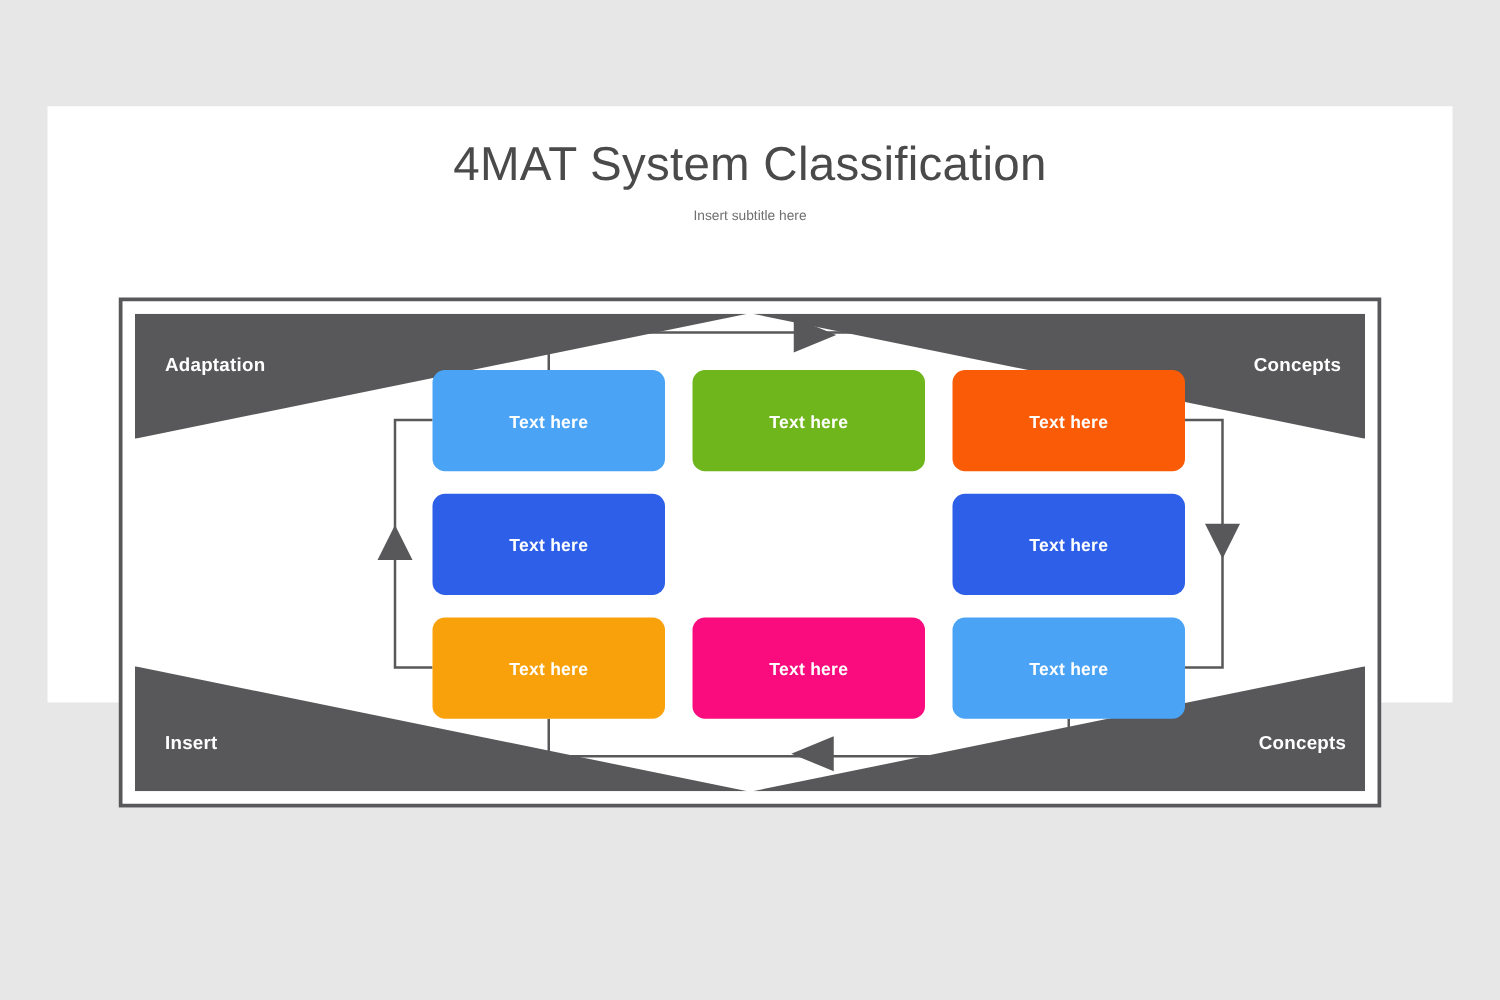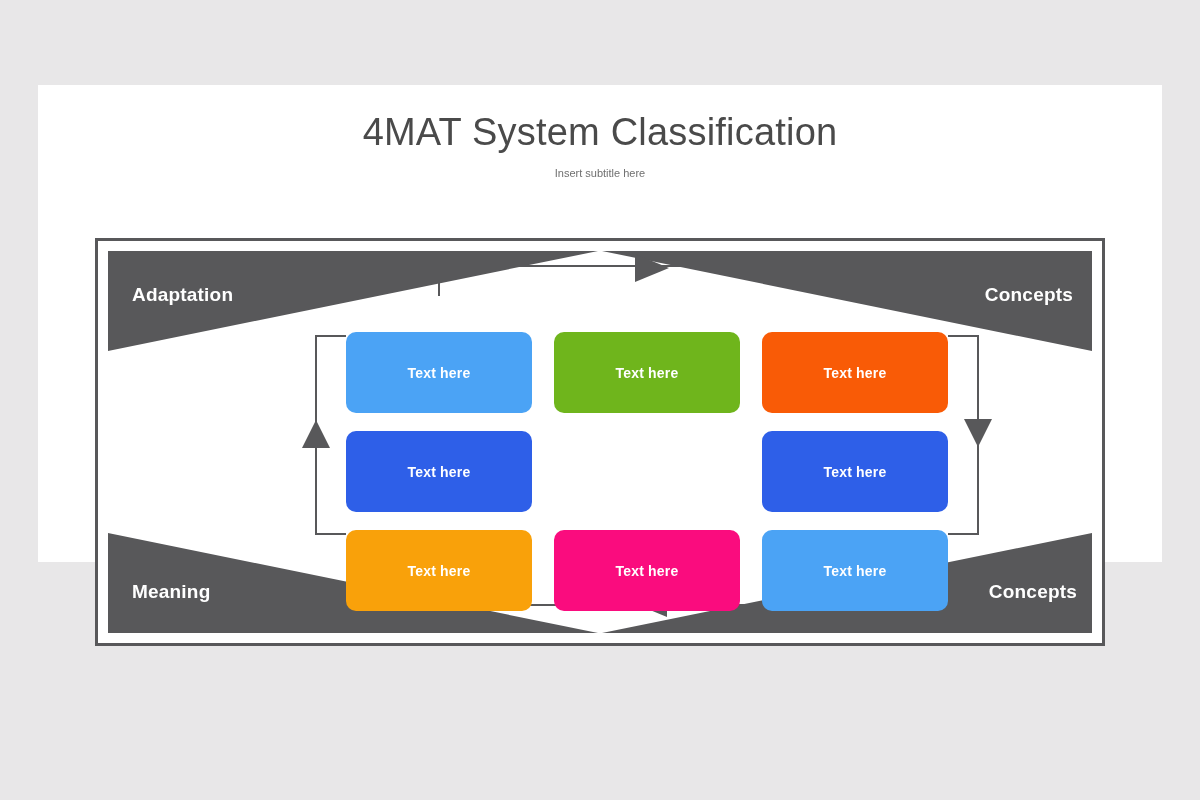--- a/index.html
+++ b/index.html
@@ -72,21 +72,21 @@
     position: absolute;
     display: block;
   }
   #tri-tl { left: 7px;  top: 7px; }
   #tri-tr { right: 7px; top: 7px; }
   #tri-bl { left: 7px;  bottom: 7px; }
   #tri-br { right: 7px; bottom: 7px; }
 
   .corner-label {
     position: absolute;
-    font-size: 19px;
+    font-size: 15px;
     font-weight: bold;
     color: #ffffff;
     white-space: nowrap;
     letter-spacing: 0.2px;
   }
   #label-adaptation { left: 31px;  top: 40px; }
   #label-meaning    { right: 26px; top: 40px; }
   #label-skills     { left: 31px;  bottom: 37px; }
   #label-concepts   { right: 22px; bottom: 37px; }
 
@@ -102,21 +102,20 @@
   
   .node {
     position: absolute;
     width: 186px;
     height: 81px;
     border-radius: 10px;
     display: flex;
     align-items: center;
     justify-content: center;
     box-sizing: border-box;
-    margin-top: 36px;
   }
   .node-label {
     font-size: 14px;
     font-weight: bold;
     color: #ffffff;
     letter-spacing: 0.2px;
     white-space: nowrap;
   }
 
   
@@ -146,21 +145,21 @@
       </svg>
       <svg class="tri-svg" id="tri-bl" width="490" height="100" viewBox="0 0 490 100">
         <polygon points="0,0 0,100 490,100" fill="#58585a"></polygon>
       </svg>
       <svg class="tri-svg" id="tri-br" width="490" height="100" viewBox="0 0 490 100">
         <polygon points="490,0 490,100 0,100" fill="#58585a"></polygon>
       </svg>
 
       <div class="corner-label" id="label-adaptation">Adaptation</div>
       <div class="corner-label" id="label-meaning">Concepts</div>
-      <div class="corner-label" id="label-skills">Meaning</div>
+      <div class="corner-label" id="label-skills">Insert</div>
       <div class="corner-label" id="label-concepts">Concepts</div>
 
       <svg id="connectors" viewBox="0 0 1010 408">
         <g fill="none" stroke="#58585a" stroke-width="2">
 
           <path d="M 338,52 L 338,22 L 754,22 L 754,52"></path>
 
           <path d="M 847,92 L 877,92 L 877,290 L 847,290"></path>
 
           <path d="M 754,331 L 754,361 L 338,361 L 338,331"></path>

